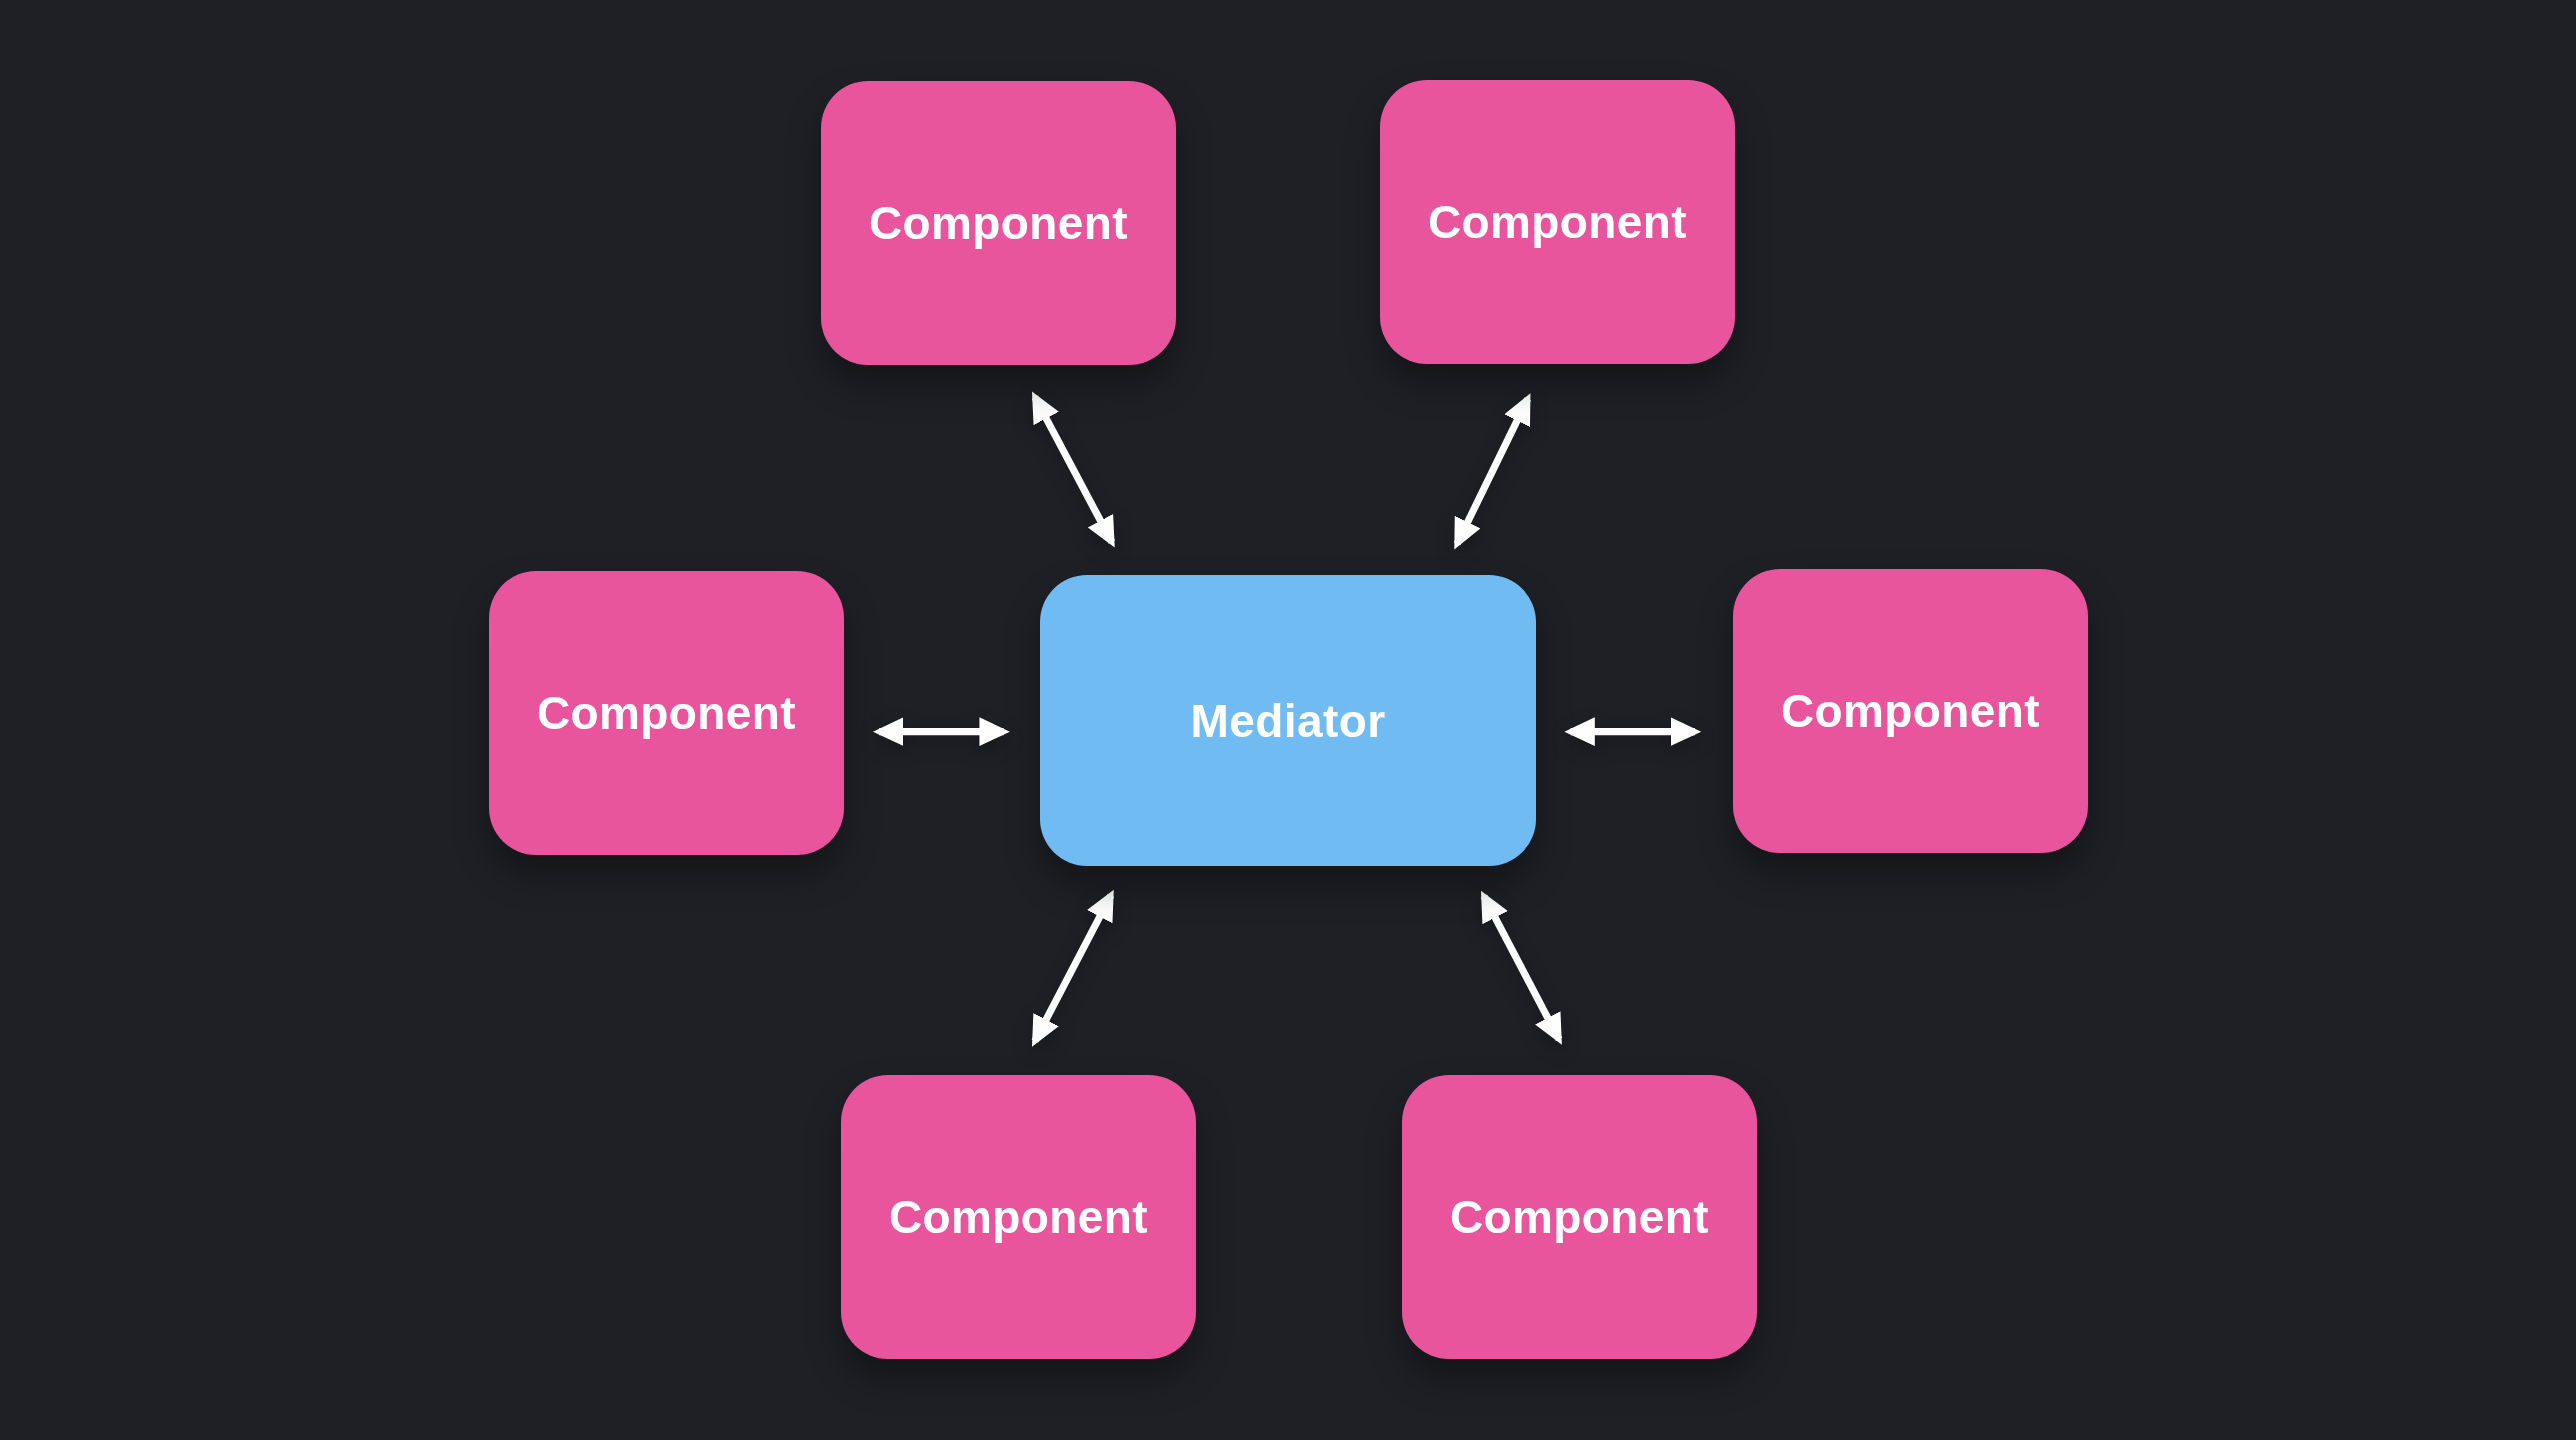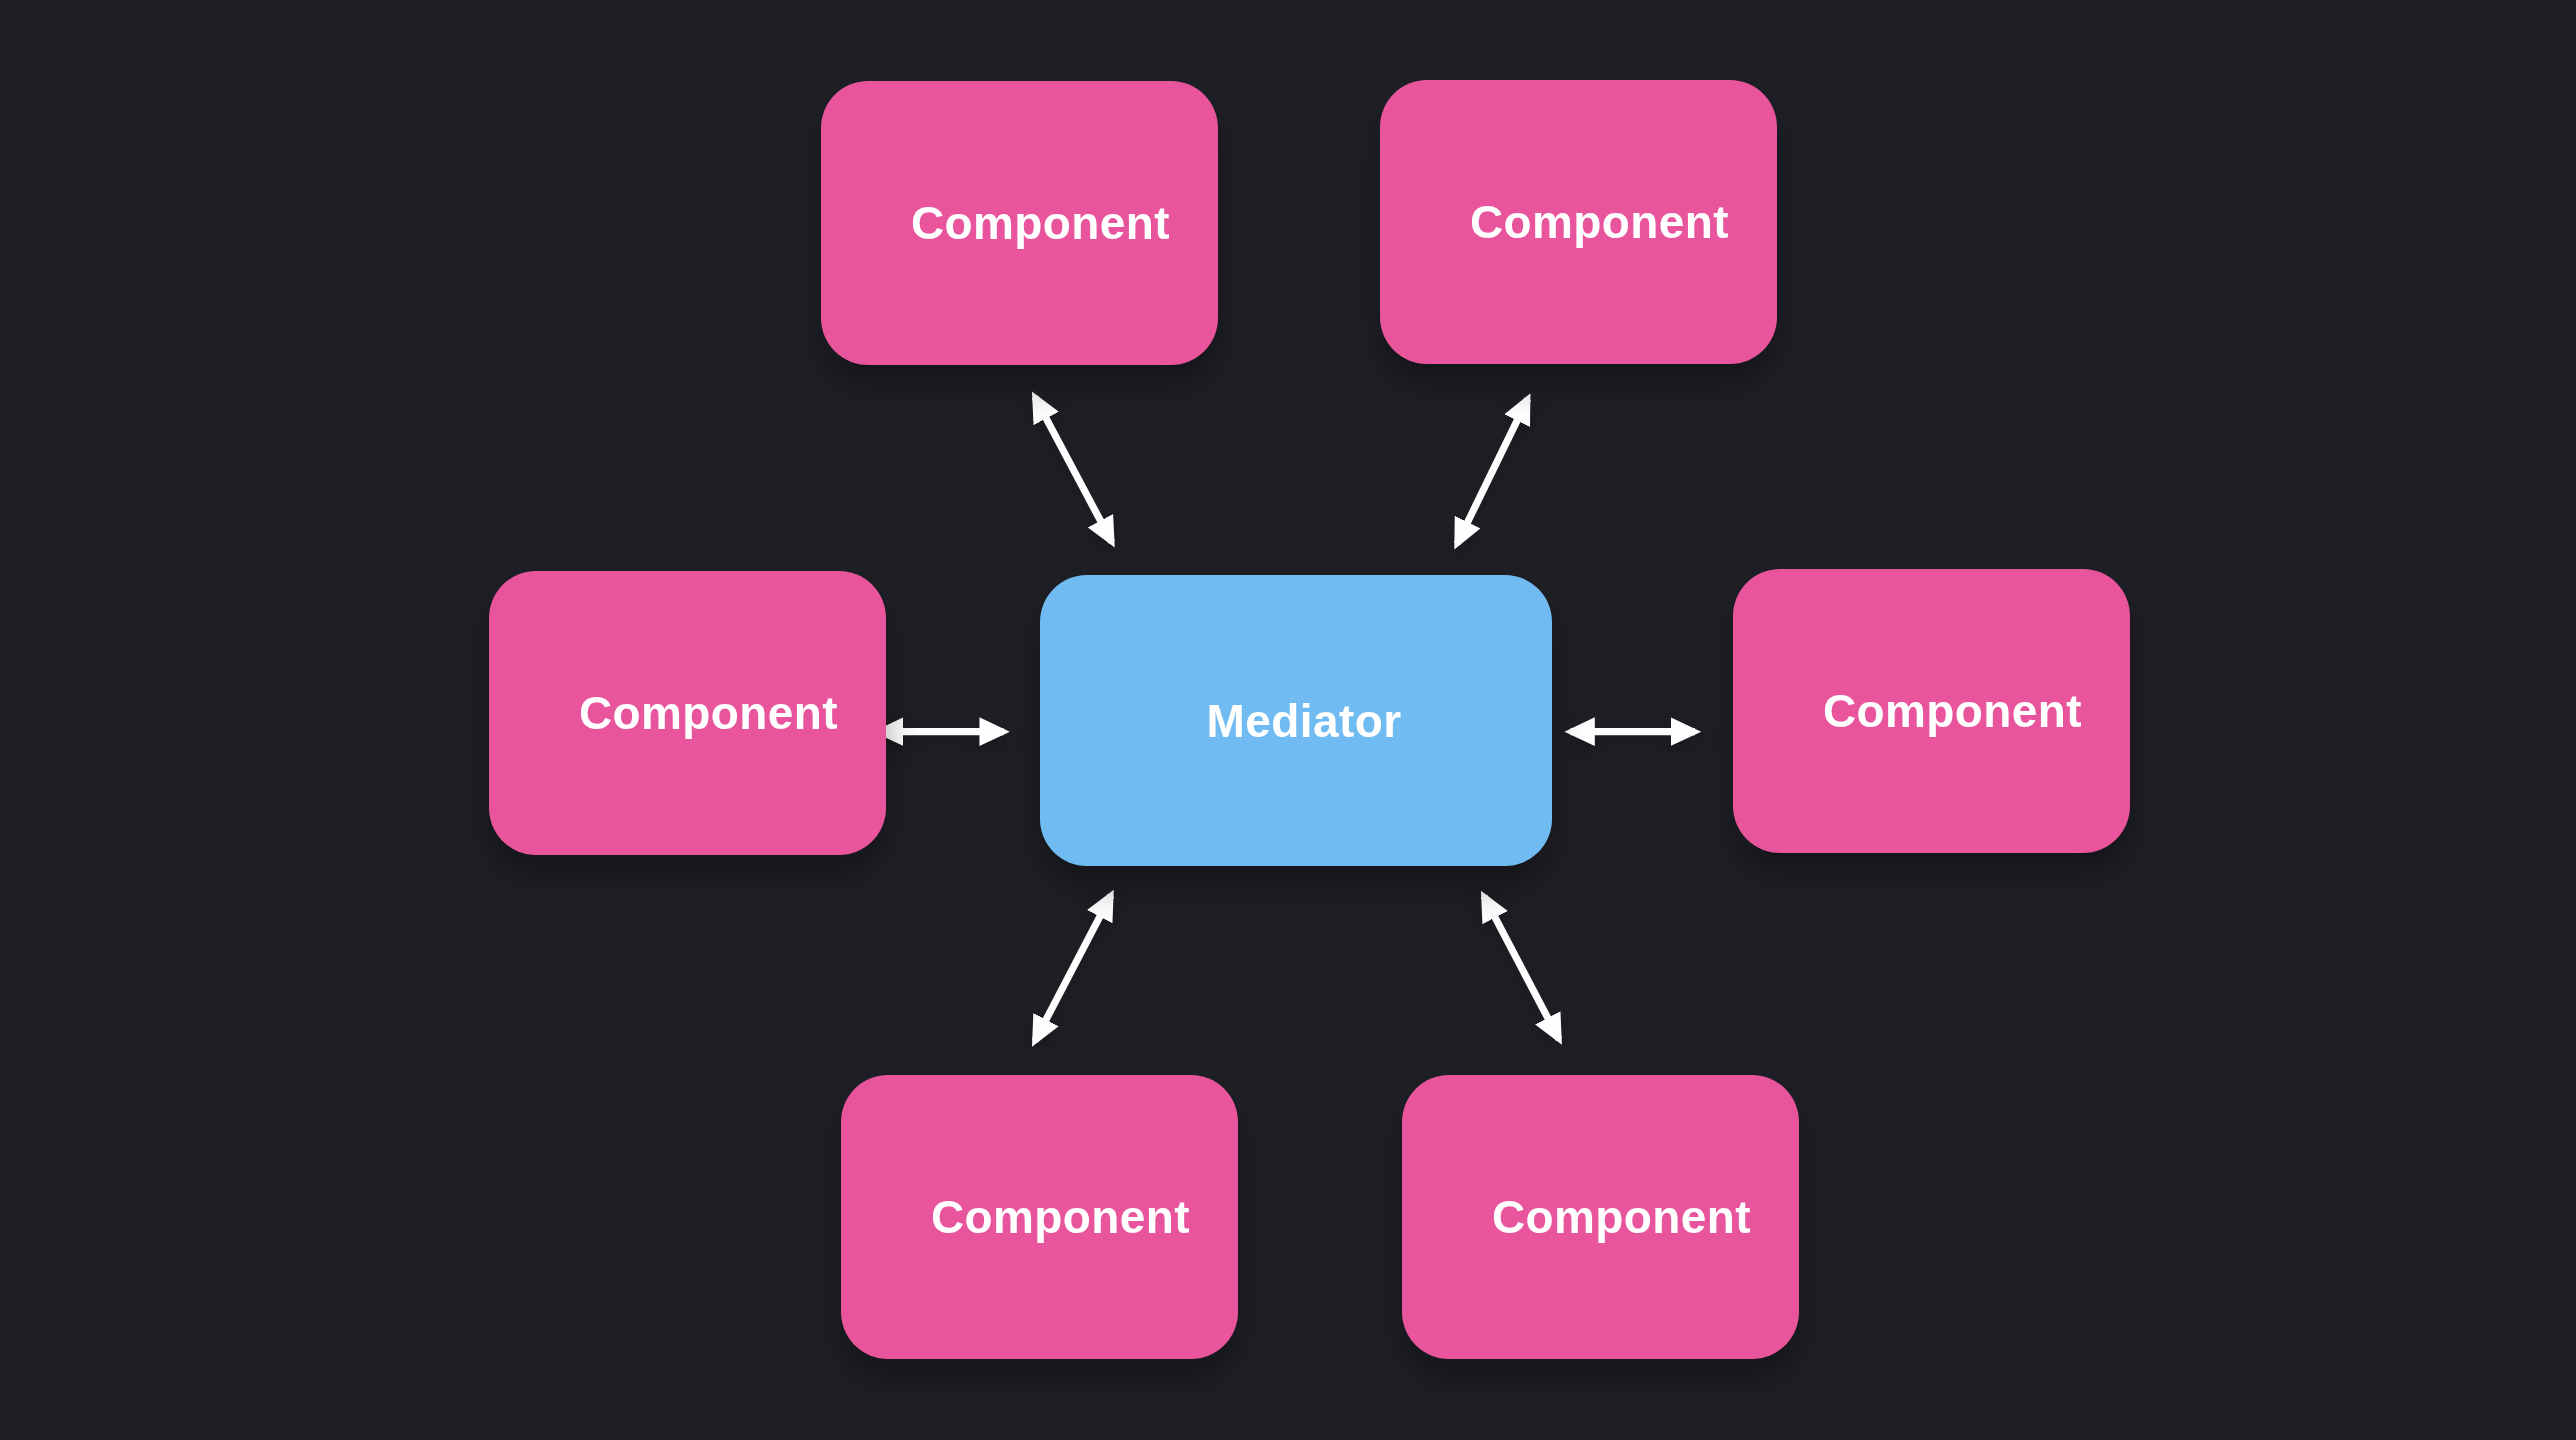--- a/index.html
+++ b/index.html
@@ -42,27 +42,25 @@
     display: flex;
     align-items: center;
     justify-content: center;
     border-radius: 47px;
     box-shadow: 0 19.7px 34px rgba(0,0,0,0.35);
   }
   .node.component {
     width: 355px;
     height: 284px;
     background: var(--component-fill);
-    padding-left: 42px;
   }
   .node.mediator {
     width: 496px;
     height: 291px;
     background: var(--mediator-fill);
-    padding-left: 16px;
   }
   .node-label {
     color: var(--label-color);
     font-size: 46px;
     font-weight: 700;
     line-height: 1;
     letter-spacing: 0.4px;
     white-space: nowrap;
   }
   .pos-top-left     { left: 821px;  top: 81px; }

